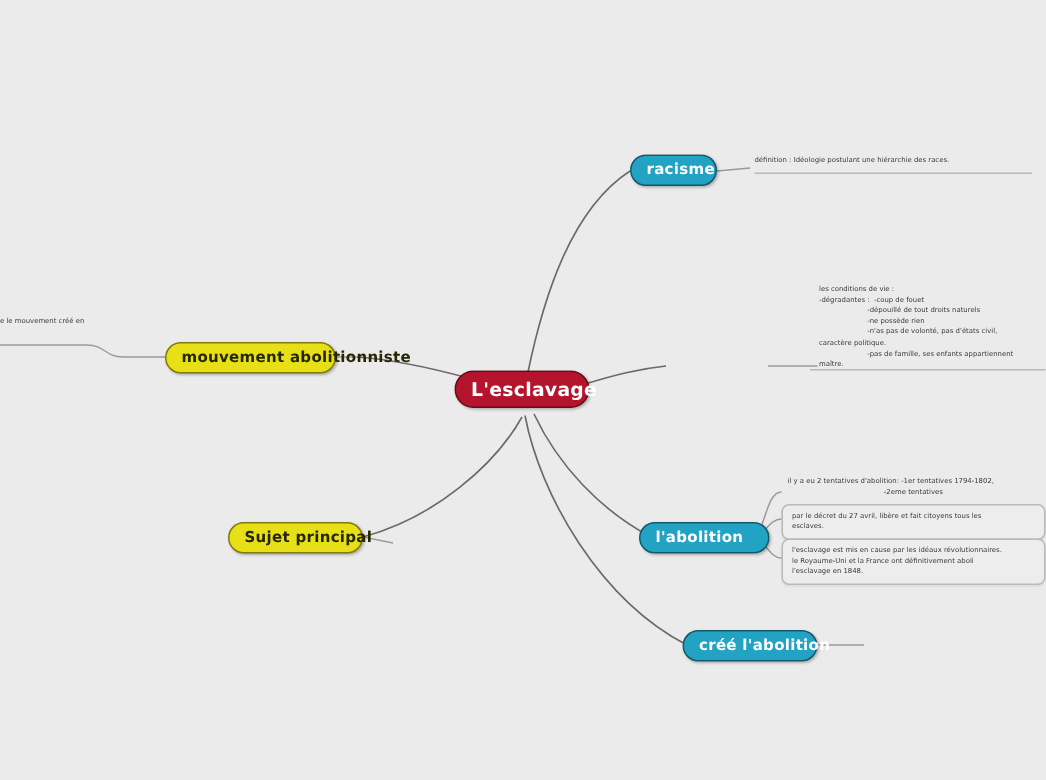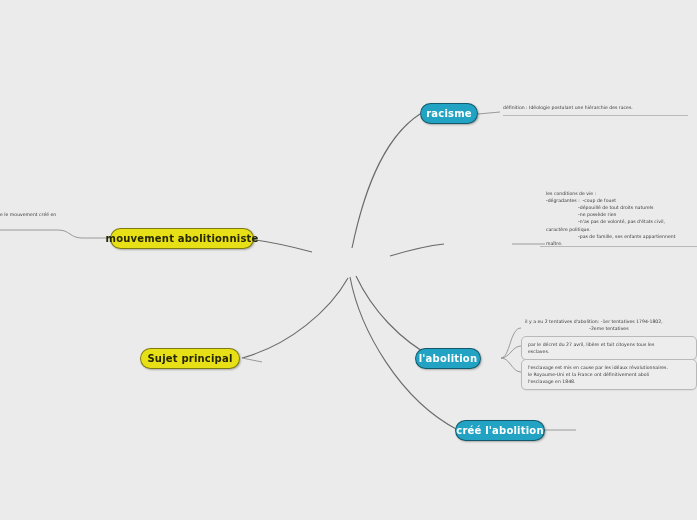--- a/index.html
+++ b/index.html
@@ -28,21 +28,21 @@
     height: 520px;
     pointer-events: none;
   }
 
   .node {
     position: absolute;
     box-sizing: border-box;
     border-radius: 999px;
     display: flex;
     align-items: center;
-    justify-content: center;
+    justify-content: flex-start;
     white-space: nowrap;
     font-weight: bold;
     letter-spacing: .2px;
     color: #ffffff;
     border: 1px solid rgba(0,0,0,.45);
     box-shadow: 1px 1px 2px rgba(0,0,0,.28);
   }
   .node-root {
     background: #b5142d;
     font-size: 12.5px;
@@ -116,39 +116,42 @@
       <path d="M242,358 L262,362"></path>
 
       <path d="M544,430 L576,430"></path>
 
       <path d="M501,358 C510,358 510,328 521,328"></path>
       <path d="M501,358 C510,358 512,346 521,346"></path>
       <path d="M501,358 C510,358 512,372 521,372"></path>
     </g>
   </svg>
 
+  <div class="node node-root" style="left:303px; top:247px; width:90px; height:25px;">
+    <span>L'esclavage</span>
+  </div>
 
   <div class="node node-cyan" style="left:420px; top:103px; width:58px; height:21px;">
     <span>racisme</span>
   </div>
 
 
-  <div class="node node-cyan" style="left:415px; top:348px; width:66px; height:21px;">
+  <div class="node node-cyan" style="left:426px; top:348px; width:87px; height:21px;">
     <span>l'abolition</span>
   </div>
 
   <div class="node node-cyan" style="left:455px; top:420px; width:90px; height:21px;">
     <span>créé l'abolition</span>
   </div>
 
-  <div class="node node-yellow" style="left:110px; top:228px; width:144px; height:21px;">
+  <div class="node node-yellow" style="left:110px; top:228px; width:114px; height:21px;">
     <span>mouvement abolitionniste</span>
   </div>
 
-  <div class="node node-yellow" style="left:140px; top:348px; width:100px; height:21px;">
+  <div class="node node-yellow" style="left:152px; top:348px; width:90px; height:21px;">
     <span>Sujet principal</span>
   </div>
 
   <div class="note note-plain" style="left:503px; top:104px; width:190px;">définition : Idéologie postulant une hiérarchie des races.</div>
   <div class="note-underline" style="left:503px; top:115px; width:185px;"></div>
 
   <div class="note note-plain" style="left:0px; top:211px; width:86px; text-align:left;">e le mouvement créé en</div>
 
   <div class="note note-plain" style="left:546px; top:190px; width:150px;">les conditions de vie :
 -dégradantes :  -coup de fouet

